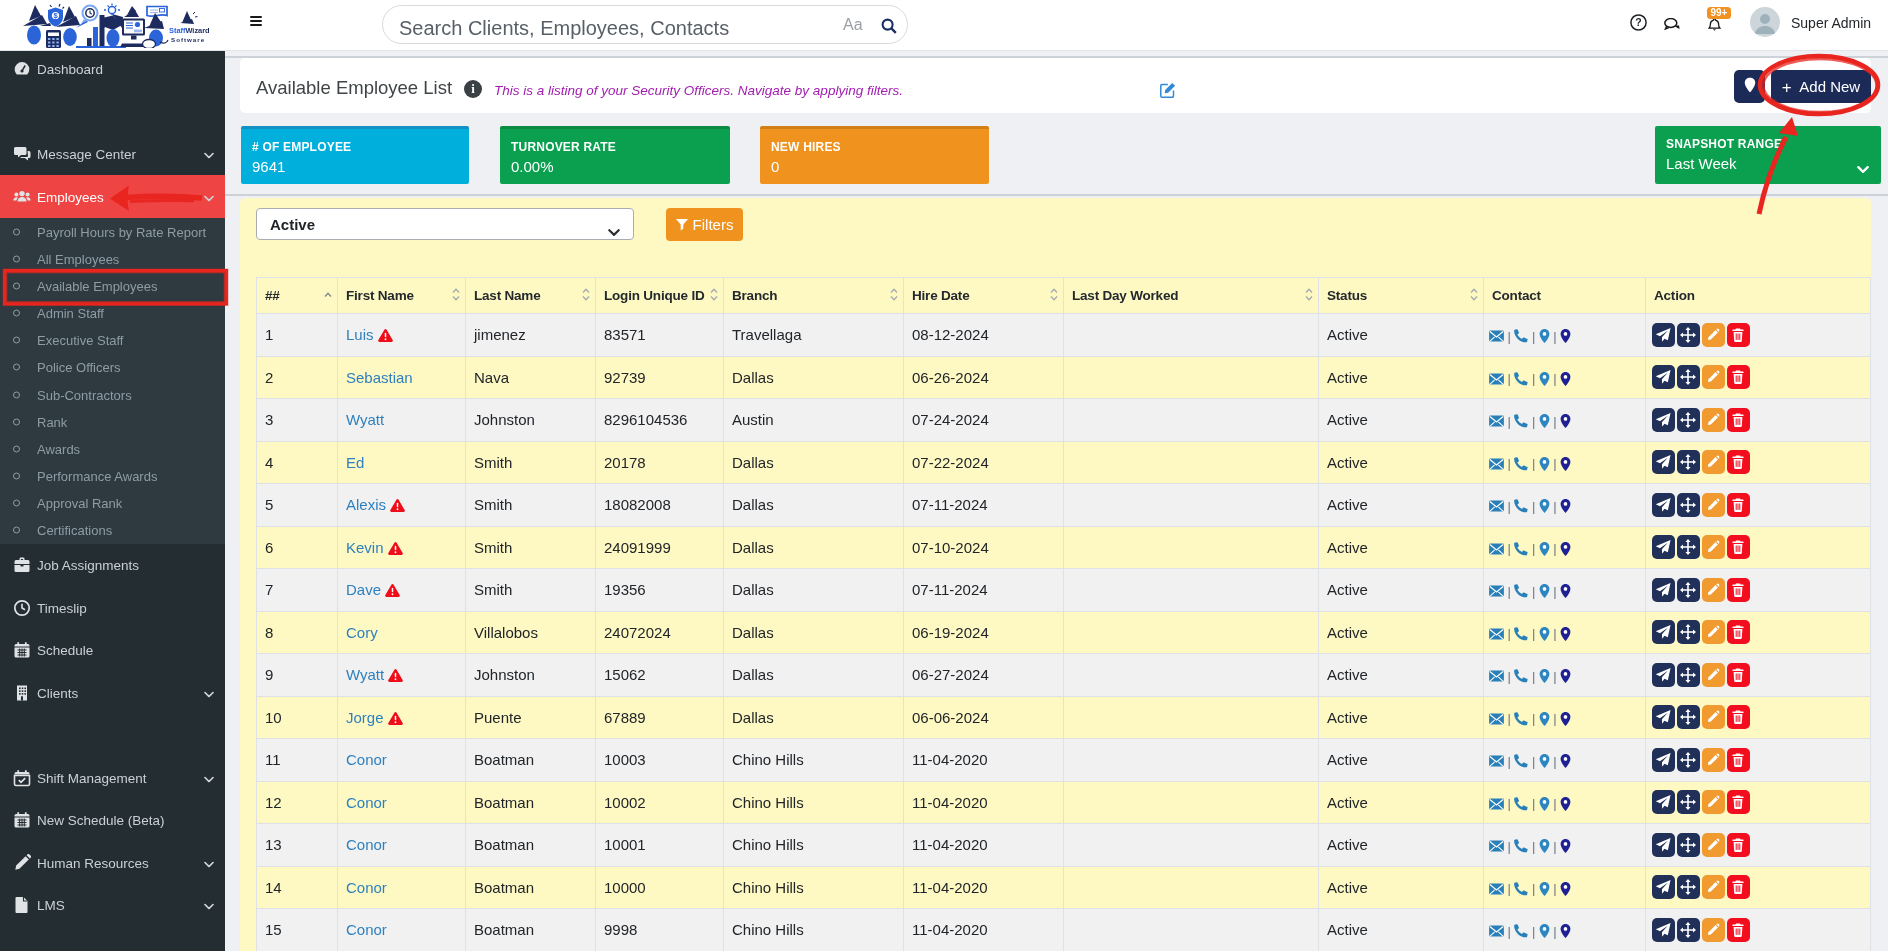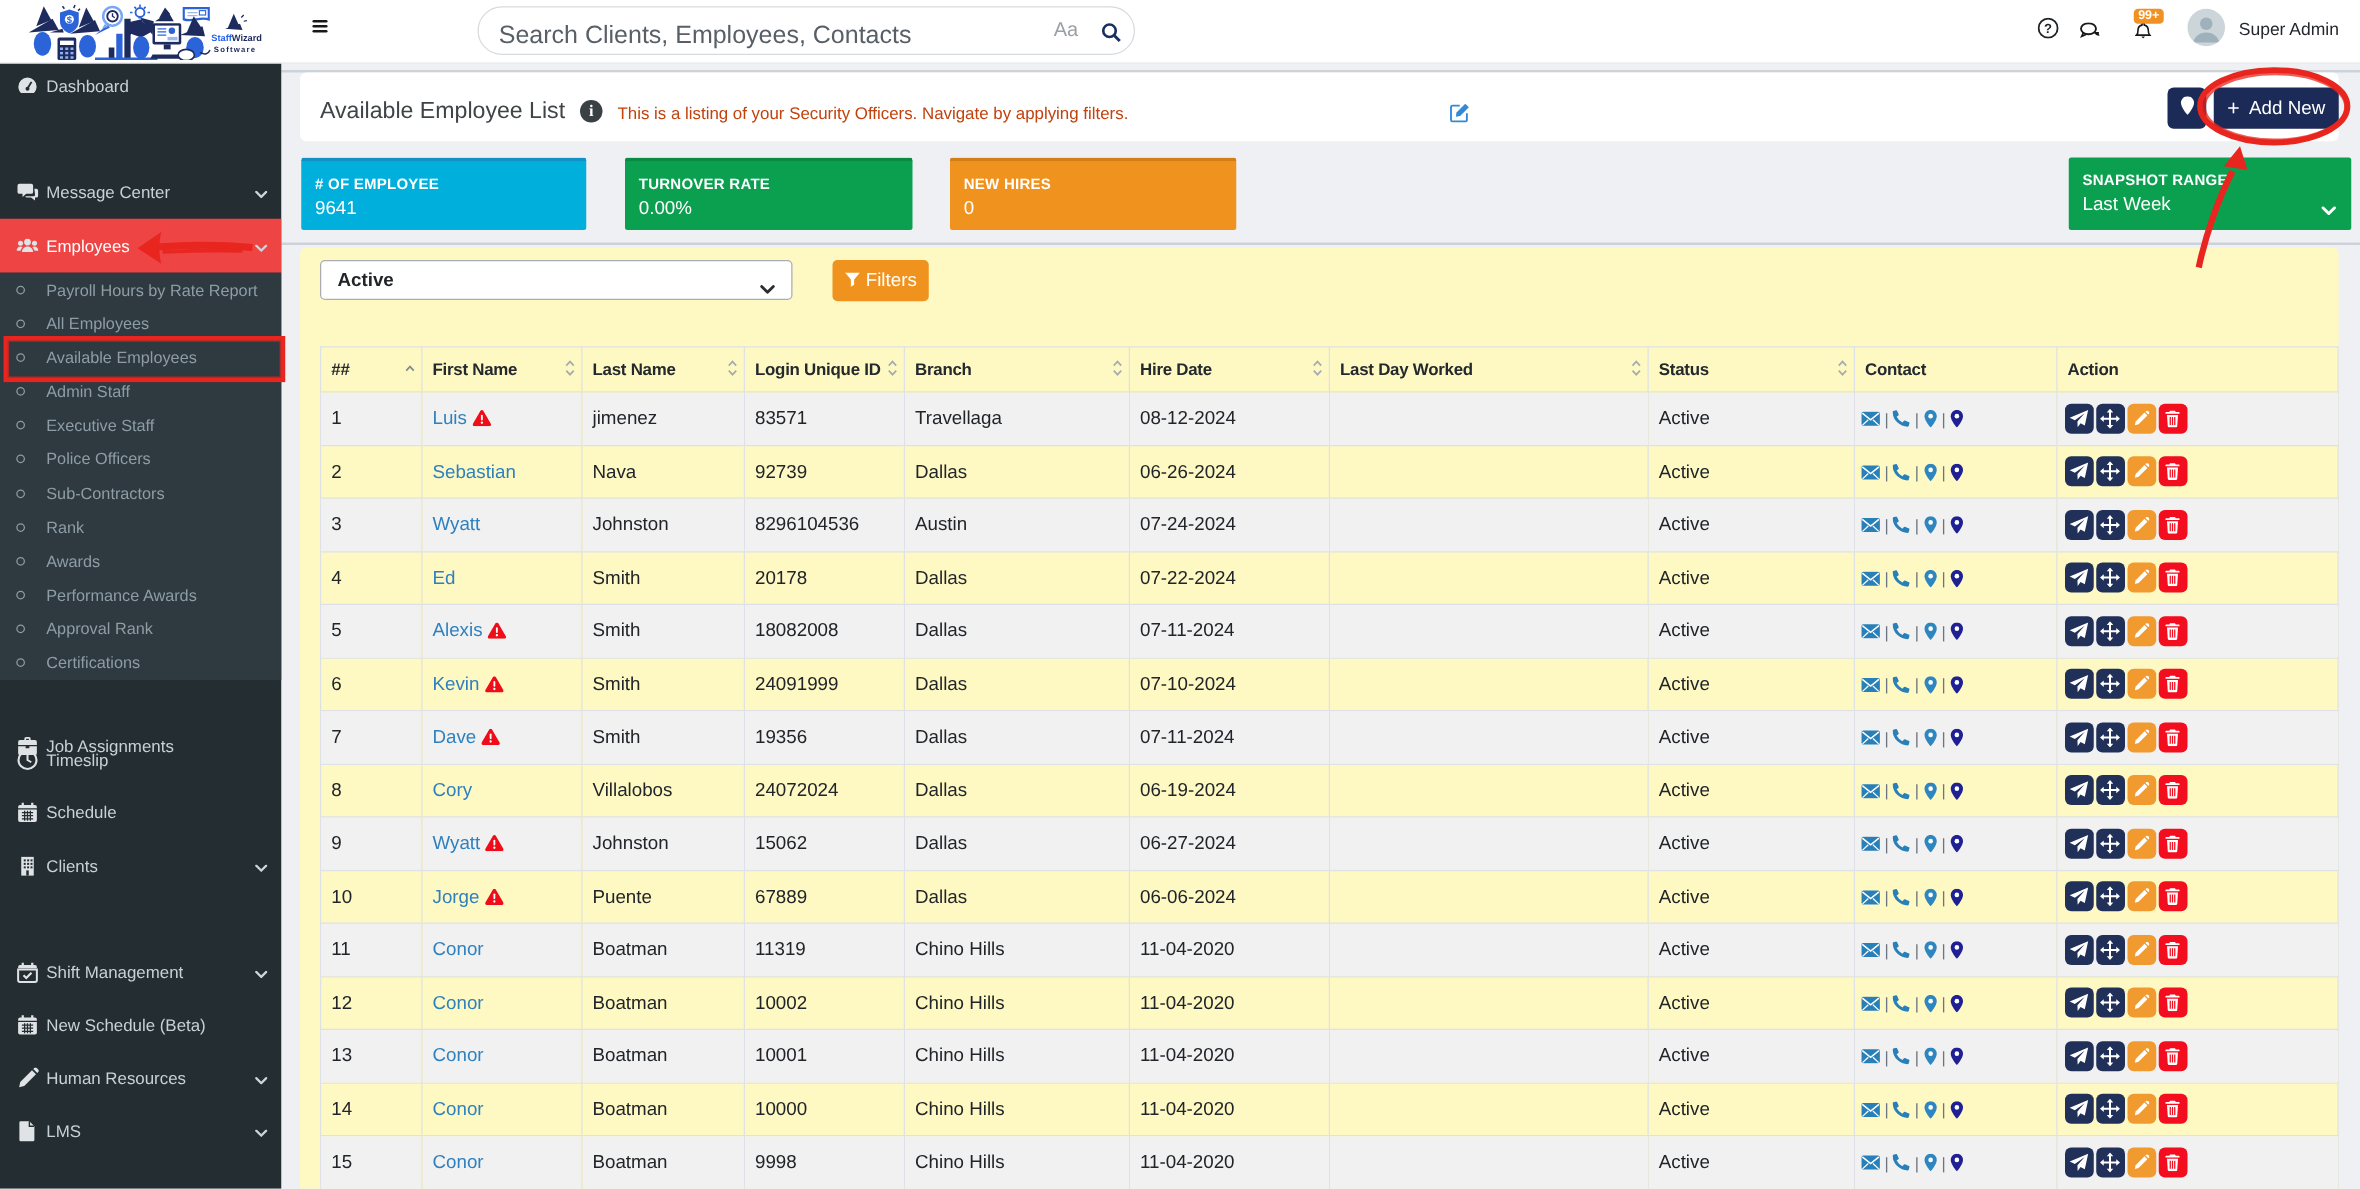--- a/index.html
+++ b/index.html
@@ -21,21 +21,21 @@
 .mi .lb{position:absolute;left:37px;top:50%;transform:translateY(-50%);white-space:nowrap}
 .mi .ch{position:absolute;right:11px;top:50%;transform:translateY(-50%)}
 .smi{position:absolute;left:0;width:225px;height:27px;color:#8e9da5;font-size:13px}
 .smi .bu{position:absolute;left:13px;top:50%;transform:translateY(-50%);width:7px;height:7px;border:1.6px solid #8e9da5;border-radius:50%}
 .smi .lb{position:absolute;left:37px;top:50%;transform:translateY(-50%);white-space:nowrap}
 
 .rule{position:absolute;left:225px;width:1663px;height:2.5px;background:#cdd2d8;z-index:1}
 .headcard{position:absolute;left:240px;top:58px;width:1631px;height:55px;background:#fff;border-radius:5px;z-index:2}
 .title{position:absolute;left:16px;top:19px;font-size:18.5px;color:#3f4547}
 .infoc{position:absolute;left:224px;top:22px;width:18px;height:18px;border-radius:50%;background:#3a4145;color:#fff;text-align:center;font-size:13px;font-weight:bold;line-height:18px;font-family:"Liberation Serif",serif}
-.desc{position:absolute;left:254px;top:25px;font-size:13.5px;color:#c2410c}
+.desc{position:absolute;left:254px;top:25px;font-size:13.5px;font-style:italic;color:#a21caf}
 .statcard{position:absolute;top:126px;height:58px;color:#fff;border-radius:2px}
 .statcard .l1{position:absolute;left:11px;top:11px;font-size:12px;font-weight:bold;letter-spacing:.2px}
 .statcard .l2{position:absolute;left:11px;top:29px;font-size:15px}
 .tablecard{position:absolute;left:240px;top:198px;width:1631px;height:753px;background:#fef9c3;border-radius:5px 5px 0 0;z-index:2}
 .sel{position:absolute;left:16px;top:10px;width:378px;height:32px;border:1px solid #a9adb1;border-radius:4px;background:#fff}
 .sel .tx{position:absolute;left:13px;top:7px;font-size:15px;font-weight:600;color:#212529}
 .filbtn{position:absolute;left:426px;top:10px;width:77px;height:33px;background:#f0921e;border-radius:4px;color:#fff;font-size:15px;text-align:center;line-height:33px}
 
 table.emp{position:absolute;left:16px;top:79px;border-collapse:collapse;table-layout:fixed;font-size:15px;color:#212529}
 table.emp th,table.emp td{border:1px solid #dee2e6;padding:0 8px;font-weight:normal;text-align:left;overflow:hidden;white-space:nowrap;position:relative}
@@ -198,21 +198,21 @@
           <circle cx="3.4" cy="6.6" r="2" fill="#dfe3e5"></circle>
           <path d="M.3 12.6c0-1.9 1.4-3.4 3.1-3.4.6 0 1.2.2 1.7.5-1 .9-1.7 2.4-1.7 2.9z" fill="#dfe3e5"></path>
           <circle cx="14.6" cy="6.6" r="2" fill="#dfe3e5"></circle>
           <path d="M17.7 12.6c0-1.9-1.4-3.4-3.1-3.4-.6 0-1.2.2-1.7.5 1 .9 1.7 2.4 1.7 2.9z" fill="#dfe3e5"></path>
         </svg></span>
       <span class="lb">Employees</span>
       <span class="ch"><svg width="10" height="6" viewBox="0 0 10 6">
           <path d="M1 1 L5 5 L9 1" fill="none" stroke="#cfd4d7" stroke-width="1.7" stroke-linecap="round"></path>
         </svg></span>
     </div>
-<div class="mi" style="top:492.5px;margin-top:32px;">
+<div class="mi" style="top:492.5px;">
       <span class="ic"><svg viewBox="0 0 18 18" width="18" height="18">
           <path d="M6.5 4V2.8A1.3 1.3 0 0 1 7.8 1.5h2.4a1.3 1.3 0 0 1 1.3 1.3V4H15a1.5 1.5 0 0 1 1.5 1.5V8H1.5V5.5A1.5 1.5 0 0 1 3 4zm1.4 0h2.2V2.9H7.9z" fill="#dfe3e5"></path>
           <path d="M1.5 9h6v1.6h3V9h6v5.5A1.5 1.5 0 0 1 15 16H3a1.5 1.5 0 0 1-1.5-1.5z" fill="#dfe3e5"></path>
         </svg></span>
       <span class="lb">Job Assignments</span>
     </div>
 <div class="mi" style="top:535.0px;">
       <span class="ic"><svg viewBox="0 0 18 18" width="18" height="18">
           <circle cx="9" cy="9" r="7.2" fill="none" stroke="#dfe3e5" stroke-width="1.7"></circle>
           <path d="M9 4.8V9l3 1.8" fill="none" stroke="#dfe3e5" stroke-width="1.6"></path>
@@ -806,21 +806,21 @@
               </svg></span><span class="abtn bred"><svg width="12" height="14" viewBox="0 0 12 14">
                 <path d="M4 .6h4l.6 1H11a.7.7 0 1 1 0 1.4H1A.7.7 0 1 1 1 1.6h2.4z" fill="#fff"></path>
                 <path d="M1.6 4h8.8l-.6 9a1.2 1.2 0 0 1-1.2 1H3.4a1.2 1.2 0 0 1-1.2-1z" fill="#fff"></path>
                 <path d="M4.2 5.5v6.4M6 5.5v6.4M7.8 5.5v6.4" stroke="#f20d1f" stroke-width="1"></path>
               </svg></span></td>
         </tr>
 <tr class="odd">
           <td>11</td>
           <td><a class="fn">Conor</a></td>
           <td>Boatman</td>
-          <td>11319</td>
+          <td>10003</td>
           <td>Chino Hills</td>
           <td>11-04-2020</td>
           <td></td>
           <td>Active</td>
           <td class="ct"><svg class="cico" width="15" height="12" viewBox="0 0 16 13">
               <rect x="0" y="0.5" width="16" height="12" rx="1.6" fill="#2980b9"></rect>
               <path d="M.8 1.6L8 7.5l7.2-5.9" fill="none" stroke="#fff" stroke-width="1.3"></path>
               <path d="M1 12l5-4.6M15 12l-5-4.6" fill="none" stroke="#fff" stroke-width="1.1"></path>
             </svg><span class="csep">|</span><svg class="cico" width="14" height="14" viewBox="0 0 16 16">
               <path d="M15.2 11.6l-3.2-1.4a1 1 0 0 0-1.2.3l-1.3 1.6A12.3 12.3 0 0 1 4 6.6l1.6-1.3a1 1 0 0 0 .3-1.2L4.5.9A1 1 0 0 0 3.3.3L.9.9a1 1 0 0 0-.8 1A14.6 14.6 0 0 0 14.7 16a1 1 0 0 0 1-.8l.6-2.4a1 1 0 0 0-.6-1.2z" fill="#2980b9" transform="scale(0.95)"></path>

